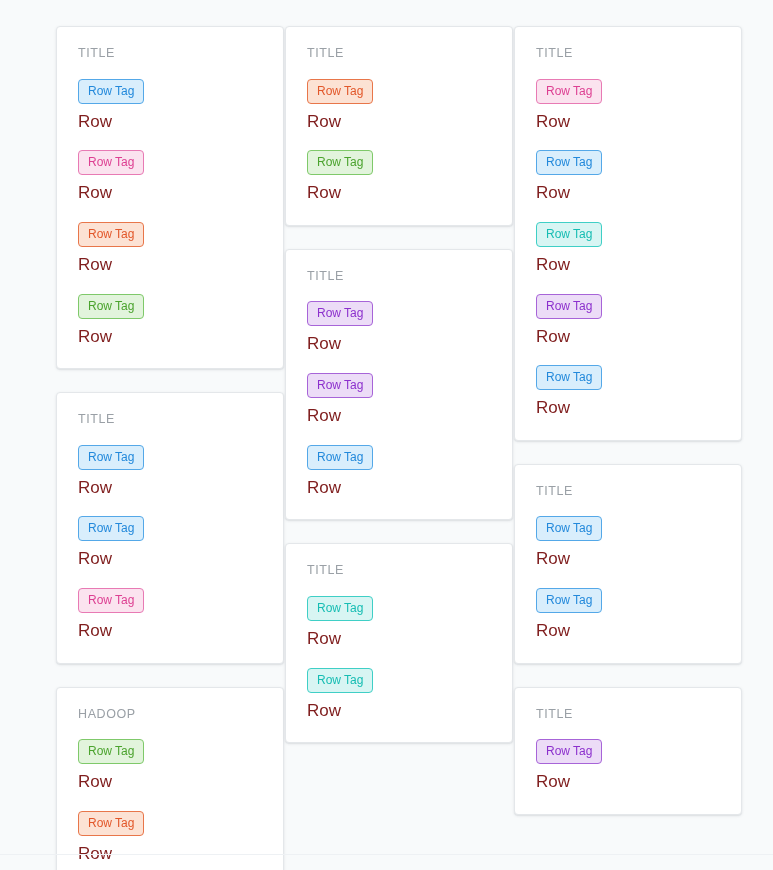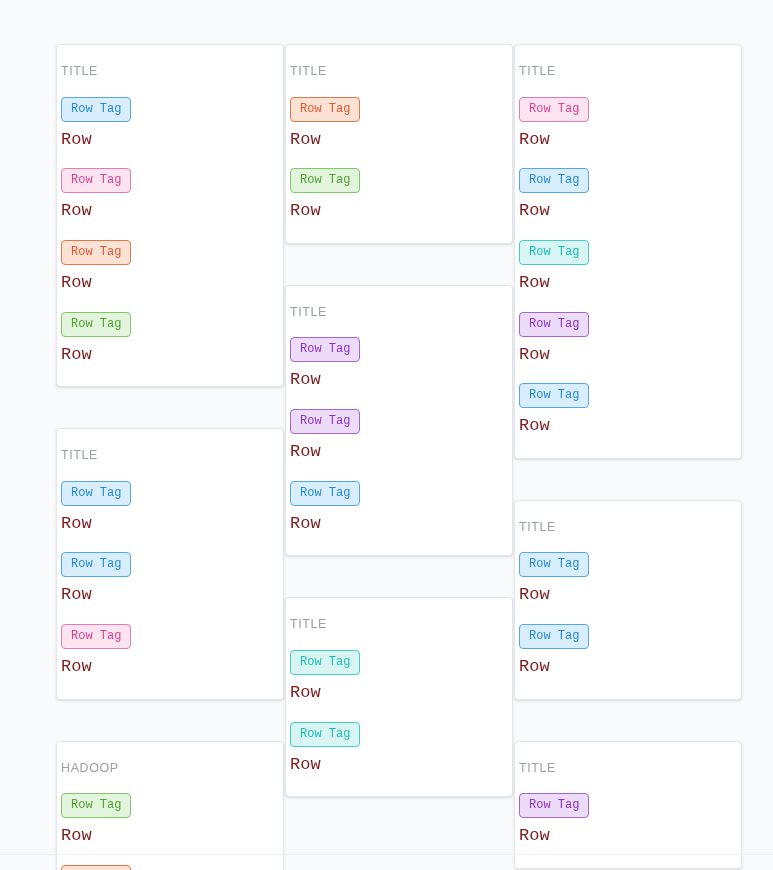--- a/index.html
+++ b/index.html
@@ -31,37 +31,35 @@
     width: 206px;
     display: flex;
     flex-direction: column;
     gap: 23px;
   }
   .card {
     background: #ffffff;
     border: 1px solid #e4e7ea;
     border-radius: 4px;
     box-shadow: 0 1px 3px rgba(40,50,65,0.10), 0 1px 1px rgba(40,50,65,0.05);
-    padding: 20px 21px 22px 4px;
+    padding: 20px 21px 22px 21px;
     box-sizing: border-box;
     width: 228px;
-    margin-top: 18px;
   }
   .card-title {
     font-size: 12.5px;
     letter-spacing: 0.6px;
     color: #9aa0a6;
     font-weight: 400;
     line-height: 1;
     margin: 0 0 19px 0;
     text-transform: none;
   }
   .row-item {
     margin-bottom: 19px;
-    font-family: Liberation Mono, monospace;
   }
   .row-item:last-child {
     margin-bottom: 0;
   }
   .tag {
     display: inline-block;
     font-size: 12px;
     line-height: 1;
     padding: 5px 9px 6px 9px;
     border-radius: 4px;

